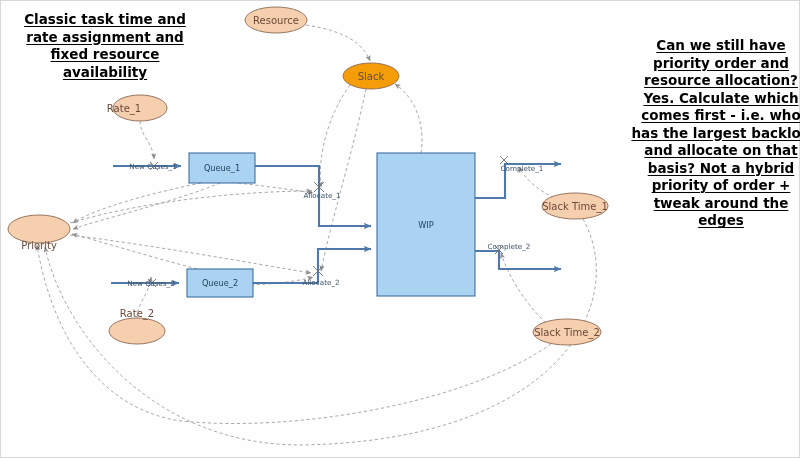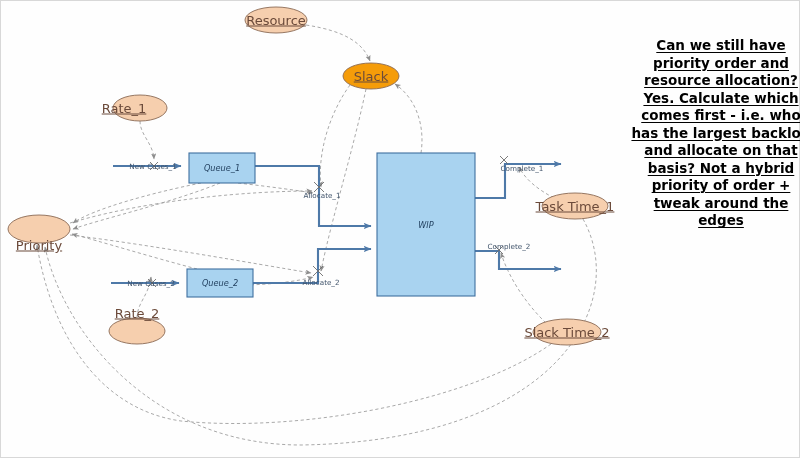--- a/index.html
+++ b/index.html
@@ -7,26 +7,26 @@
        font-family:"DejaVu Sans","Liberation Sans",sans-serif;}
   #canvas{position:relative;width:800px;height:458px;background:#fefefe;
           border:1px solid #d8d8d8;box-sizing:border-box;}
   svg.layer{position:absolute;top:0;left:0;width:800px;height:458px;}
   .note{position:absolute;text-align:center;color:#000;
         font-family:"DejaVu Sans","Liberation Sans",sans-serif;
         font-weight:600;line-height:1.30;}
   .note span{text-decoration:underline;text-underline-offset:2px;}
   #title-note{left:6px;top:10px;width:196px;font-size:13.5px;}
   #question-note{left:612px;top:36px;width:184px;font-size:13.5px;margin-left:16px;}
-  .nodelabel{position:absolute;color:#6b4a3a;font-size:13px;
+  .nodelabel{position:absolute;color:#6b4a3a;font-size:10px;
              text-align:right;white-space:nowrap;
-             transform:translate(-50%,-50%);pointer-events:none;text-decoration:underline;}
+             transform:translate(-50%,-50%);pointer-events:none;}
   .boxlabel{position:absolute;color:#1f3d5c;font-size:8.2px;
             white-space:nowrap;
-            transform:translate(-50%,-50%);pointer-events:none;font-style:italic;}
+            transform:translate(-50%,-50%);pointer-events:none;}
   .flowlabel{position:absolute;color:#41546b;font-size:7.2px;
              text-align:center;white-space:nowrap;
              transform:translate(-50%,-50%);pointer-events:none;}
 </style>
 </head>
 <body>
 
 <div id="canvas">
 
   <svg class="layer" viewBox="0 0 800 458">
@@ -122,35 +122,38 @@
       <ellipse cx="275" cy="19" rx="31" ry="13" fill="#f6cfae" stroke="#8a6a55" stroke-width="0.9"></ellipse>
       <ellipse cx="370" cy="75" rx="28" ry="13" fill="#f59c09" stroke="#8a6a55" stroke-width="0.9"></ellipse>
       <ellipse cx="139" cy="107" rx="27" ry="13" fill="#f6cfae" stroke="#8a6a55" stroke-width="0.9"></ellipse>
       <ellipse cx="38" cy="228" rx="31" ry="14" fill="#f6cfae" stroke="#8a6a55" stroke-width="0.9"></ellipse>
       <ellipse cx="136" cy="330" rx="28" ry="13" fill="#f6cfae" stroke="#8a6a55" stroke-width="0.9"></ellipse>
       <ellipse cx="574" cy="205" rx="33" ry="13" fill="#f6cfae" stroke="#8a6a55" stroke-width="0.9"></ellipse>
       <ellipse cx="566" cy="331" rx="34" ry="13" fill="#f6cfae" stroke="#8a6a55" stroke-width="0.9"></ellipse>
     </g>
   </svg>
 
+  <div class="note" id="title-note">
+    <span>Classic task time and rate assignment and fixed resource availability</span>
+  </div>
 
   <div class="note" id="question-note">
     <span>Can we still have priority order and resource allocation? Yes. Calculate which comes first - i.e. who has the largest backlog and allocate on that basis? Not a hybrid priority of order + tweak around the edges</span>
   </div>
 
   <div class="boxlabel" style="left:221px;top:167px">Queue_1</div>
   <div class="boxlabel" style="left:219px;top:282px">Queue_2</div>
   <div class="boxlabel" style="left:425px;top:224px">WIP</div>
 
   <div class="nodelabel" style="left:275px;top:19px">Resource</div>
   <div class="nodelabel" style="left:370px;top:75px">Slack</div>
   <div class="nodelabel" style="left:123px;top:107px">Rate_1</div>
   <div class="nodelabel" style="left:38px;top:244px">Priority</div>
   <div class="nodelabel" style="left:136px;top:312px">Rate_2</div>
-  <div class="nodelabel" style="left:574px;top:205px">Task Time_1</div>
+  <div class="nodelabel" style="left:574px;top:205px">Slack Time_1</div>
   <div class="nodelabel" style="left:566px;top:331px">Slack Time_2</div>
 
   <div class="flowlabel" style="left:152px;top:165px">New Cases_1</div>
   <div class="flowlabel" style="left:321px;top:194px">Allocate_1</div>
   <div class="flowlabel" style="left:521px;top:167px">Complete_1</div>
   <div class="flowlabel" style="left:150px;top:282px">New Cases_2</div>
   <div class="flowlabel" style="left:320px;top:281px">Allocate_2</div>
   <div class="flowlabel" style="left:508px;top:245px">Complete_2</div>
 
 </div>

